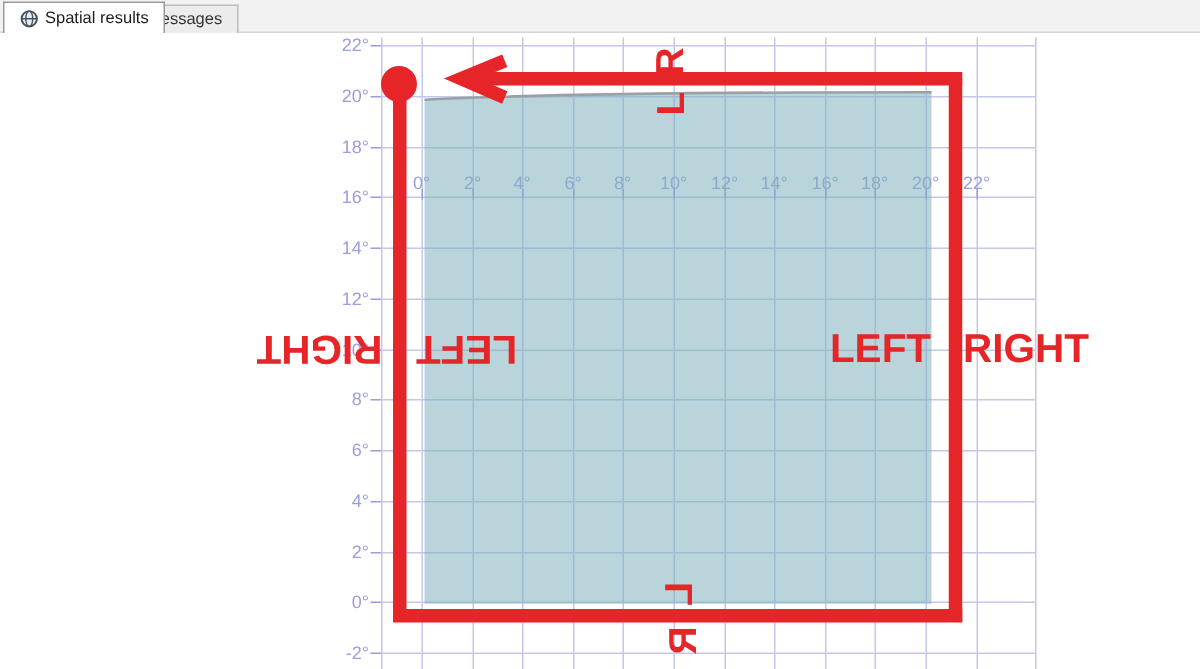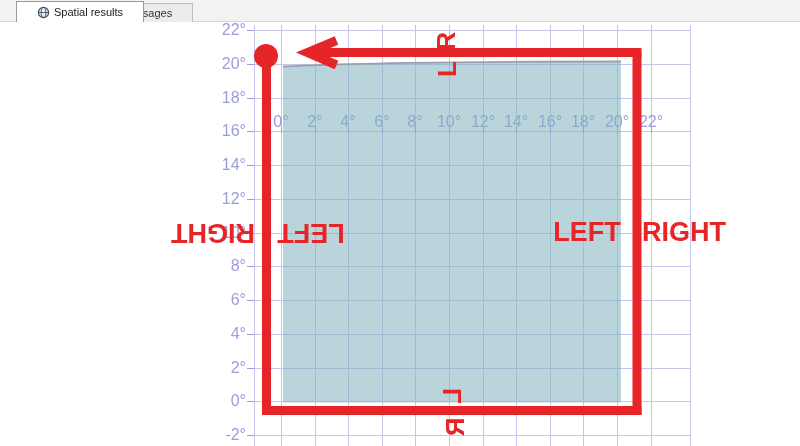--- a/index.html
+++ b/index.html
@@ -4,31 +4,31 @@
 <style>
   * { margin:0; padding:0; box-sizing:border-box; }
   html,body { width:800px; height:446px; overflow:hidden; background:#fff;
               font-family:"Liberation Sans", sans-serif; }
   #stage { position:relative; width:800px; height:446px; background:#ffffff; overflow:hidden; }
 
   
   #tabbar { position:absolute; left:0; top:0; width:800px; height:22px;
             background:#f2f2f2; border-bottom:1px solid #d6d6d6; z-index:10; }
   .tab { position:absolute; top:1px; height:21px; display:flex; align-items:center;
-         gap:4px; padding:0 20px; font-size:11px; color:#1a1a1a; cursor:default;margin-left:14px; }
+         gap:4px; padding:0 10px; font-size:11px; color:#1a1a1a; cursor:default; }
   .tab.active { left:2px; background:#ffffff; border:1px solid #9a9a9a; border-bottom:none;
                 height:21px; z-index:2; }
   .tab.inactive { left:70px; top:3px; height:19px; background:#ececec;
                   border:1px solid #bdbdbd; border-bottom:none; color:#333; }
   .tab .ticon { width:13px; height:13px; flex:0 0 auto; }
 
   
   #grid-layer { position:absolute; left:0; top:0; width:800px; height:446px; z-index:1; }
   .gl { position:absolute; }
-  .glabel { position:absolute; font-size:16px; line-height:10px; }
+  .glabel { position:absolute; font-size:12px; line-height:10px; }
   #poly-svg  { position:absolute; left:0; top:0; z-index:2; }
   #anno-svg  { position:absolute; left:0; top:0; z-index:3; }
 
   
   .rtext { position:absolute; z-index:4; display:flex; align-items:center; justify-content:center;
            font-weight:bold; pointer-events:none; }
   .bigword { width:140px; height:36px; font-size:27px; letter-spacing:0px; }
   .letter  { width:40px;  height:36px; font-size:26px; }
   #t-left-outer  { left:143px; top:215px; transform:rotate(180deg); }
   #t-left-inner  { left:241px; top:215px; transform:rotate(180deg); }

